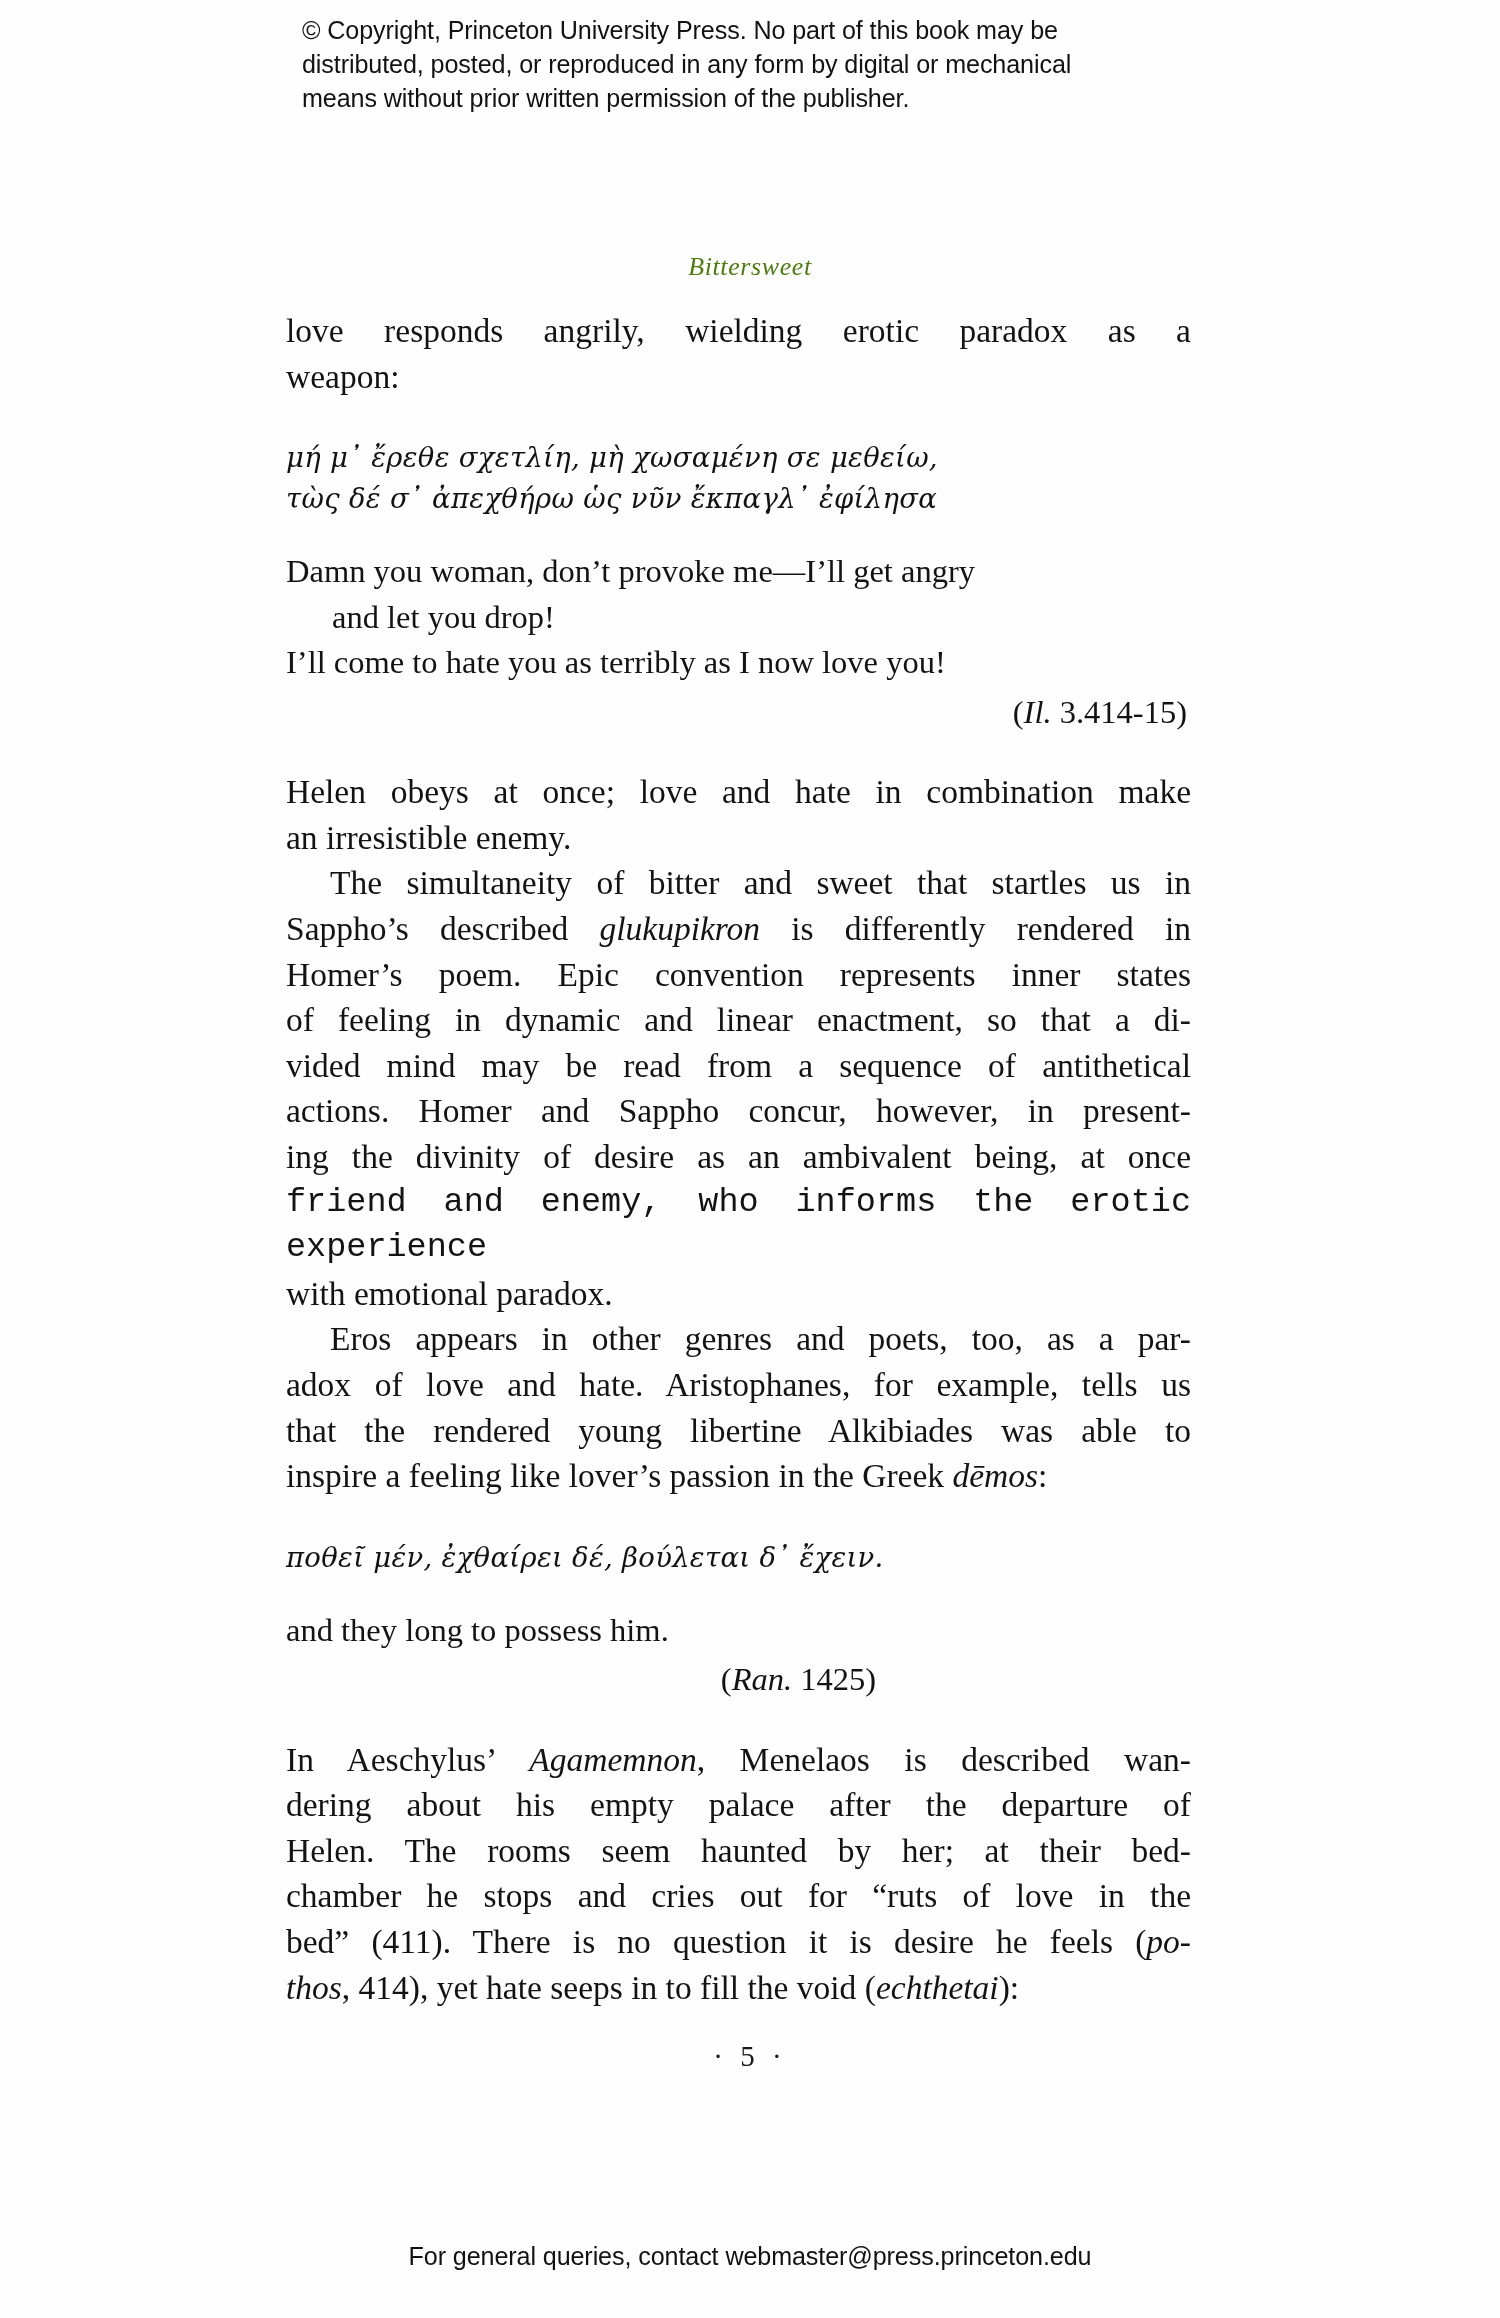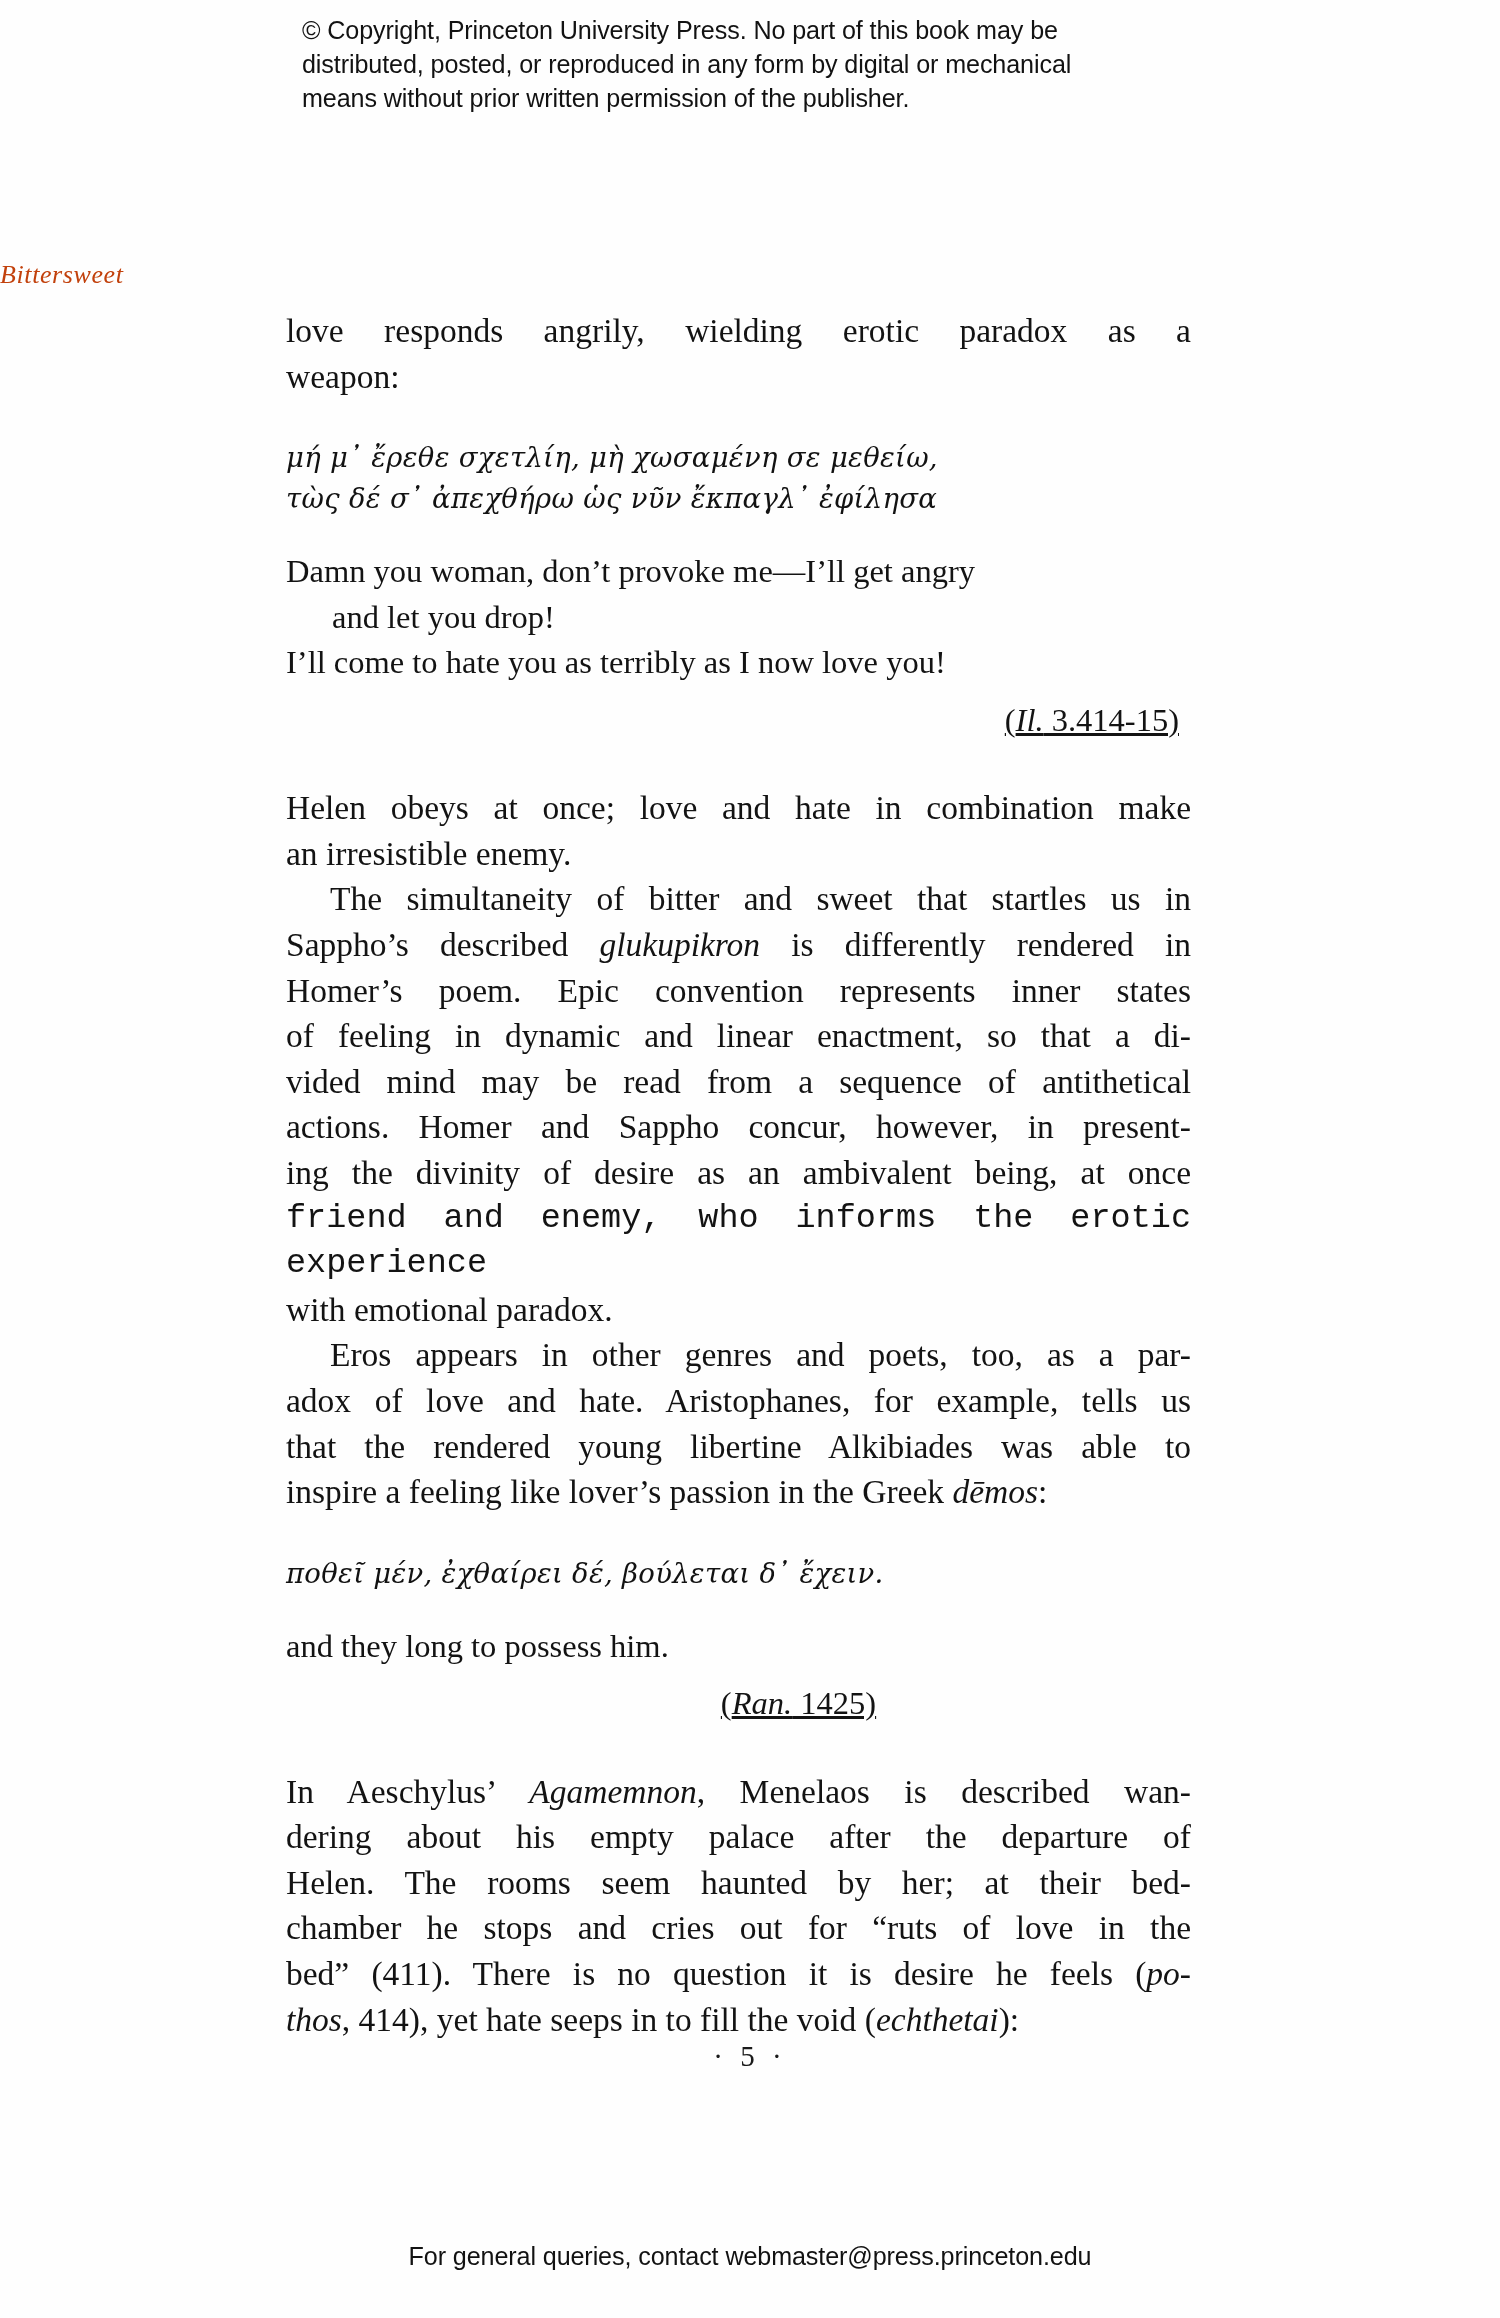--- a/index.html
+++ b/index.html
@@ -36,26 +36,26 @@
     transform: scaleX(0.985);
     transform-origin: left top;
   }
   .copyright .cline { display: block; white-space: nowrap; }
 
   
   .running-head {
     position: absolute;
     left: 0;
     right: 0;
-    top: 260px;
-    text-align: left;
+    top: 252px;
+    text-align: center;
     font-style: italic;
     font-size: 26px;
     letter-spacing: 0.6px;
-    color: #c2410c;
+    color: #4d7c0f;
   }
 
   
   .textcol {
     position: absolute;
     left: 286px;
     top: 308px;
     width: 905px;
   }
 
@@ -100,26 +100,25 @@
   .verse {
     margin: 0;
     font-size: 32.5px;
     line-height: 45.5px;
     color: #131313;
   }
   .verse .v { display: block; white-space: nowrap; }
   .verse .v.hang { padding-left: 46px; }
 
   .citation {
-    margin: 12px;
+    margin: 4px;
     font-size: 32.5px;
     line-height: 45.5px;
     text-align: right;
     color: #131313;
-    text-decoration: underline;
   }
   .citation .cit-work { font-style: italic; }
   .sp-md  { height: 30px; }
   .sp-lg  { height: 38px; }
 
   
   .folio {
     position: absolute;
     left: 0;
     right: 0;

